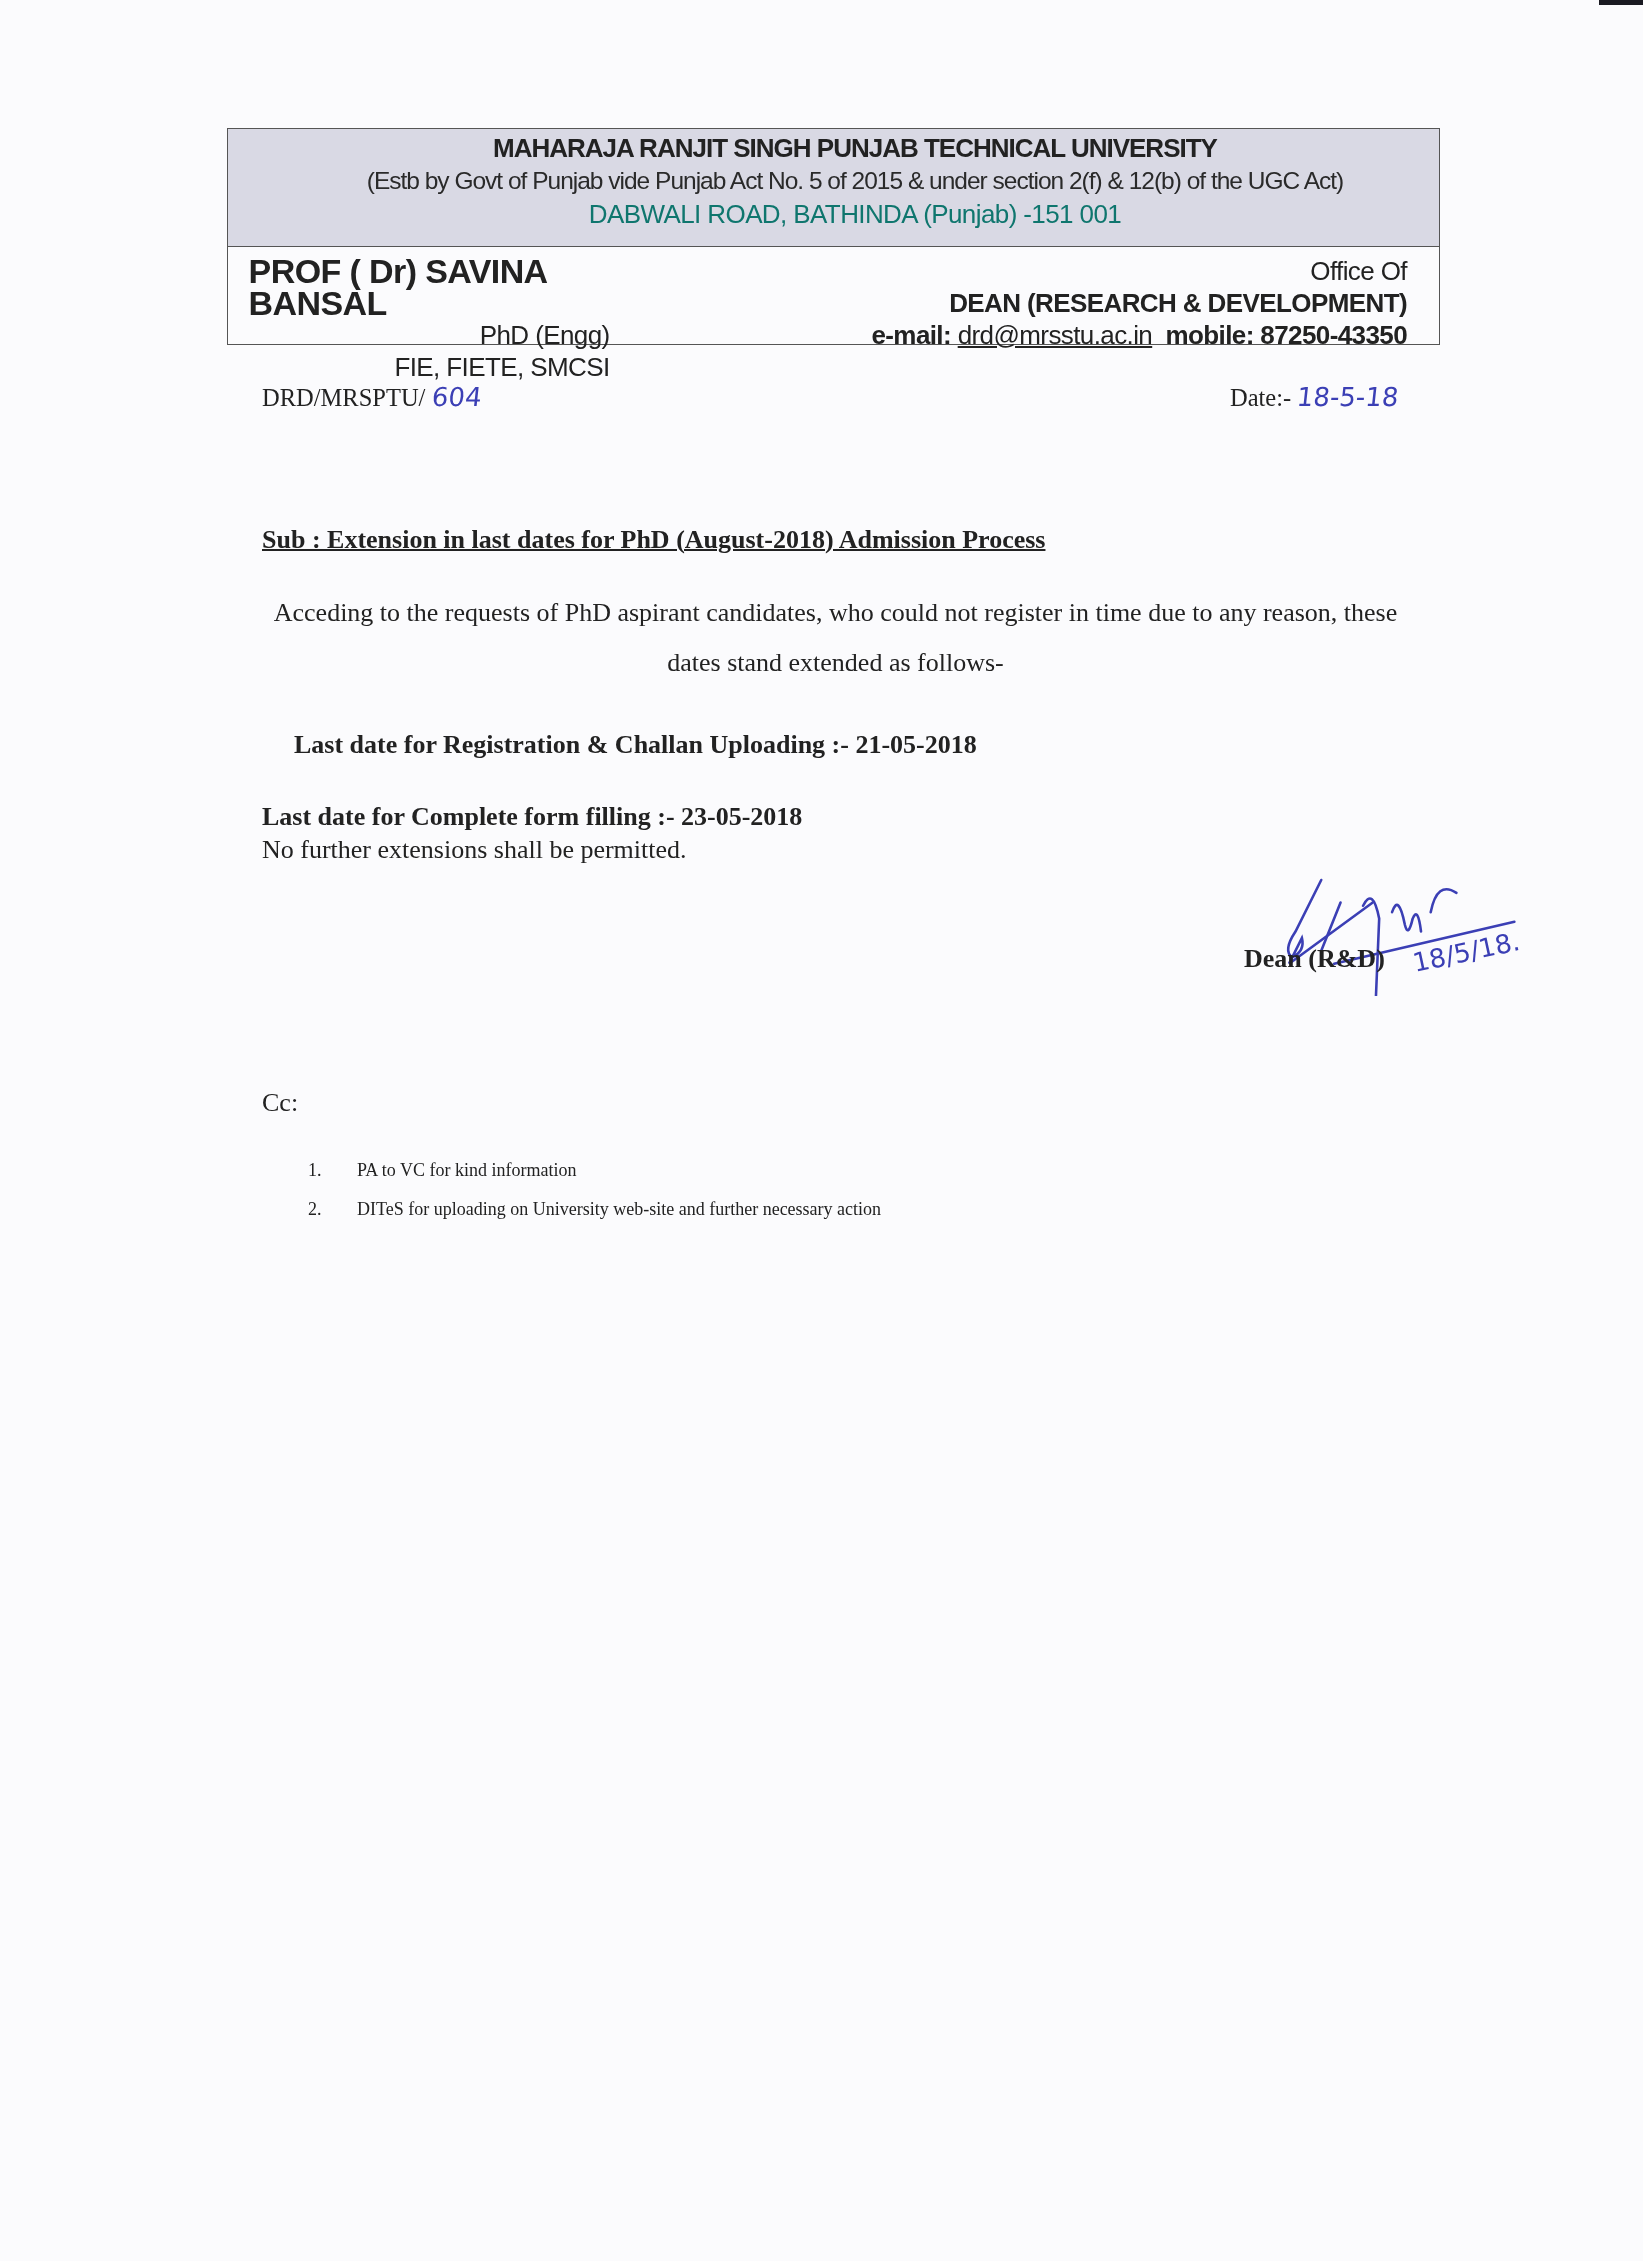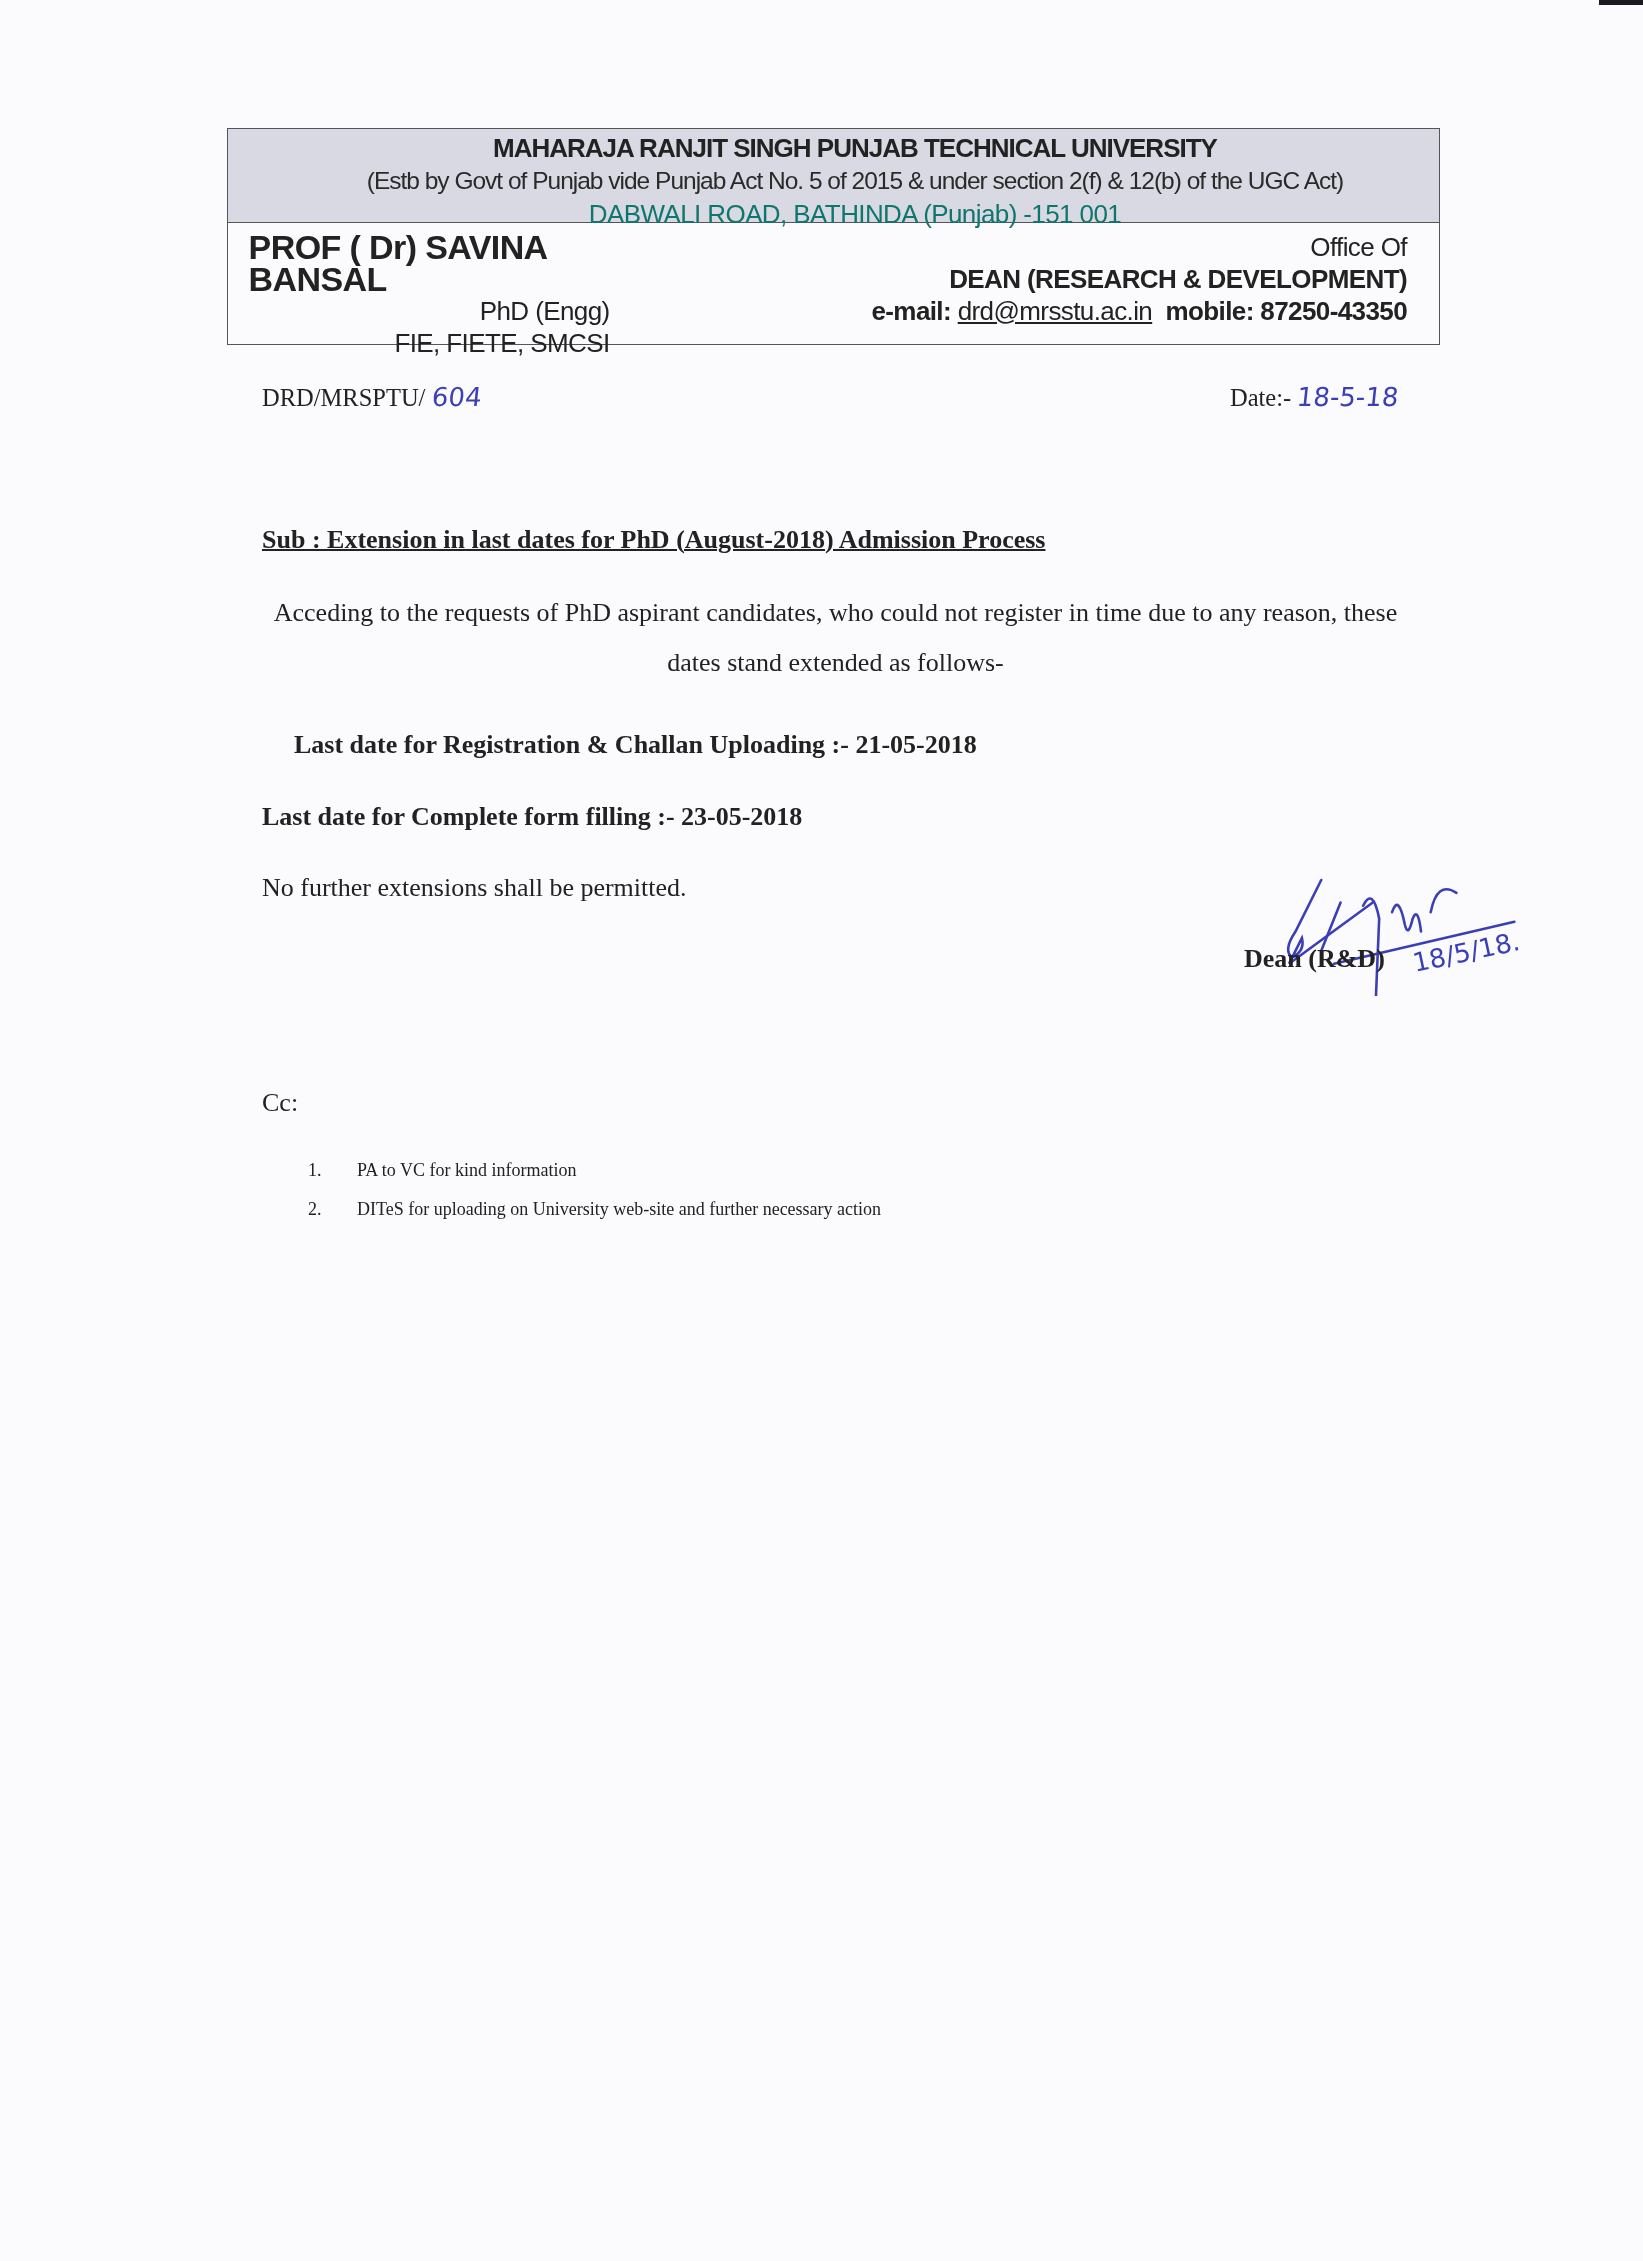--- a/index.html
+++ b/index.html
@@ -13,21 +13,21 @@
   .corner-mark { position: absolute; top: 0; right: 0; width: 45px; height: 5.2px; background: #1a1a22; }
 
   .letterhead {
     position: absolute; left: 227px; top: 128px;
     width: 1213px; height: 217px;
     border: 1.3px solid #555;
     box-sizing: border-box;
     font-family: "Liberation Sans", sans-serif;
   }
   .lh-top {
-    height: 94px;
+    height: 118px;
     background: #d9d9e4;
     border-bottom: 1.3px solid #555;
     text-align: center;
     box-sizing: border-box;
     padding-top: 3.9px;
     padding-left: 43px;
   }
   .lh-uni { font-size: 26px; font-weight: bold; letter-spacing: -1px; line-height: 31px; color: #222; }
   .lh-estb { font-size: 24.5px; letter-spacing: -1px; line-height: 34px; color: #2a2a2a; }
   .lh-addr { font-size: 26px; letter-spacing: -0.6px; line-height: 32px; color: #0f766e; }
@@ -55,21 +55,21 @@
     font-size: 26px; font-weight: bold; text-decoration: underline;
     text-decoration-thickness: 1.9px;
   }
   .para {
     position: absolute; left: 262px; top: 588px; width: 1147px;
     font-size: 26px; line-height: 50px; text-align: center;
   }
   .last-date { position: absolute; left: 262px; font-size: 26px; font-weight: bold; }
   .ld1 { top: 730px; margin-left: 32px; }
   .ld2 { top: 802px; }
-  .note { position: absolute; left: 262px; top: 873px; font-size: 26px; }
+  .note { position: absolute; left: 262px; top: 835px; font-size: 26px; }
 
   .signature-block { position: absolute; left: 1244px; top: 867px; width: 309px; height: 129px; }
   .signature-svg { position: absolute; left: 0; top: 0; }
   .sign-title { position: absolute; left: 0; top: 77px; font-size: 26px; font-weight: bold; }
   .sign-date {
     position: absolute; left: 168px; top: 70px;
     font-family: "DejaVu Sans", sans-serif; color: #3b3fb5; font-size: 26px;
     transform: rotate(-12deg); display: inline-block;
   }
 

